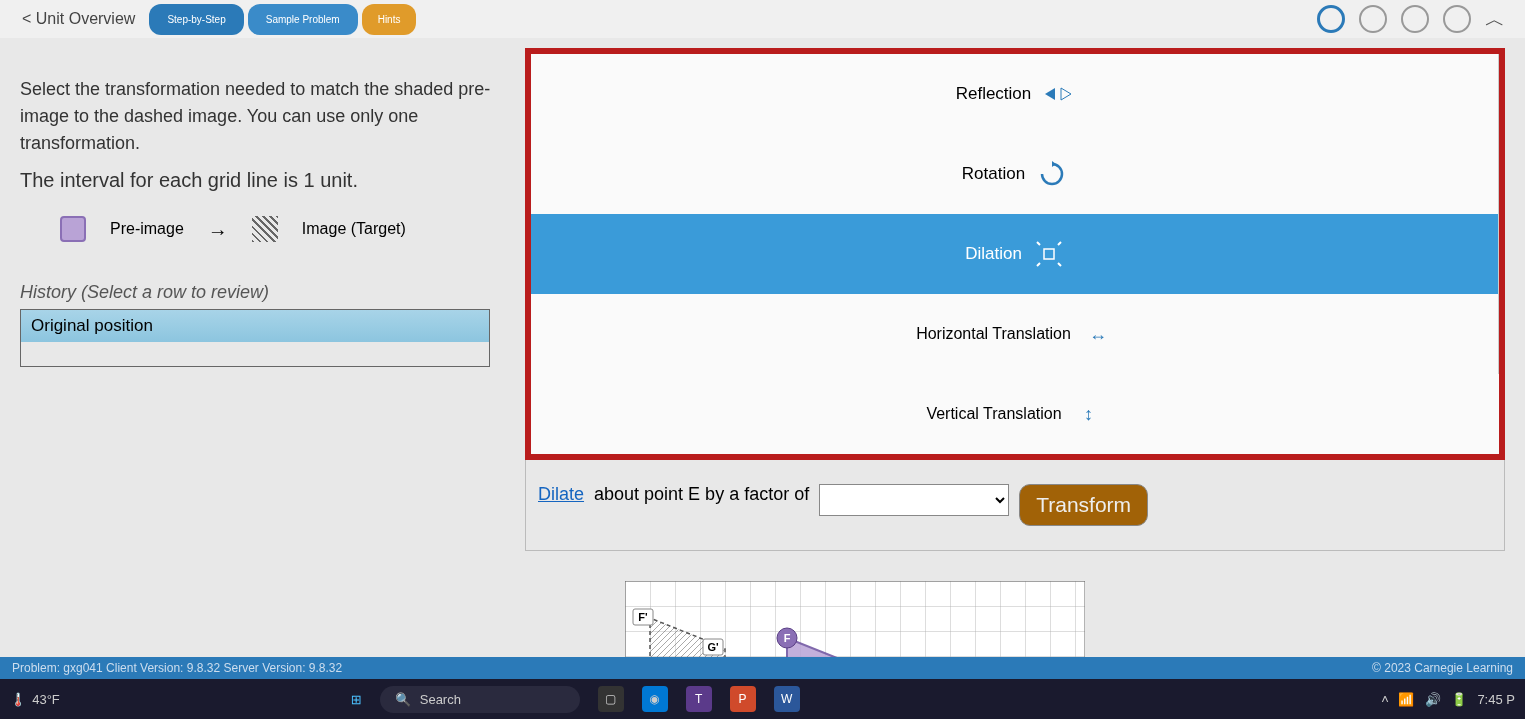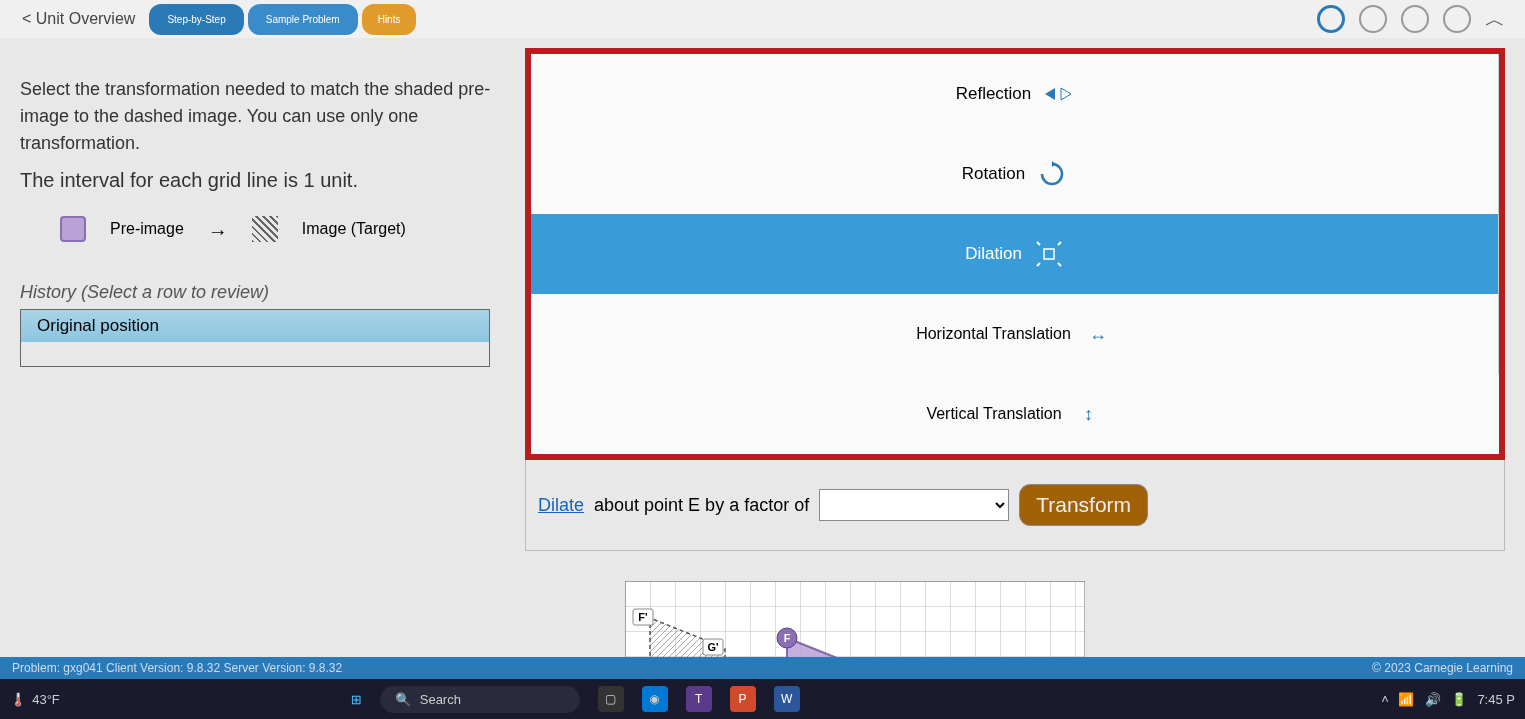--- a/index.html
+++ b/index.html
@@ -21,31 +21,31 @@
 .instructions { font-size: 18px; color: #333; line-height: 1.5; margin-top: 28px; }
 .instr2 { margin-top: 12px; font-size: 20px; color: #333; }
 .legend { display: flex; align-items: center; gap: 24px; margin: 24px 0 0 40px; }
 .swatch-pre { width: 26px; height: 26px; border: 2px solid #8a6fb5; border-radius: 4px; background: #b9a3d6; }
 .swatch-img { width: 26px; height: 26px; background: repeating-linear-gradient(45deg,#666 0 2px,transparent 2px 5px); }
 .arrow { font-size: 20px; font-weight: bold; }
 
 .history-title { margin-top: 40px; font-size: 18px; font-weight: bold; }
 .history-title span { font-weight: normal; font-style: italic; color: #555; }
 .history-box { border: 1px solid #666; margin-top: 6px; width: 470px; }
-.history-row { padding: 6px 16px; font-size: 17px; background: linear-gradient(#a8d4e8,#8cc5df); cursor: pointer; }
+.history-row { padding: 6px 10px; font-size: 17px; background: linear-gradient(#a8d4e8,#8cc5df); cursor: pointer; }
 
 .right-col { flex: 1; }
 .trans-row { display: flex; border: 6px solid #b91c1c; flex-direction: column; }
 .trans-btn { flex: 1; padding: 28px 10px; display: flex; align-items: center; justify-content: center; gap: 12px; font-size: 17px; border-right: 1px solid #ccc; cursor: pointer; background: #fafafa; position: relative; }
 .trans-btn:last-child { border-right: none; }
 .trans-btn.selected { background: #3a9bd9; color: #fff; }
 .trans-icon { width: 30px; height: 24px; display: inline-flex; align-items: center; justify-content: center; }
 .trans-label-multi { font-size: 16px; line-height: 1.2; text-align: left; }
 
-.param-row { border: 1px solid #bbb; border-top: none; padding: 24px 12px; display: flex; align-items: center; gap: 10px; font-size: 18px; }
+.param-row { border: 1px solid #bbb; border-top: none; padding: 24px 12px; display: flex; gap: 10px; font-size: 18px; }
 .param-link { color: #1565c0; text-decoration: underline; cursor: pointer; }
 .param-select { width: 190px; height: 32px; border: 1px solid #888; background: #fff; }
 .transform-btn { background: #a16207; color: #eee; padding: 8px 16px; border: 1px solid #888; border-radius: 11px; font-size: 21px; cursor: pointer; }
 
 .graph-area { margin-top: 30px; margin-left: 100px; position: relative; }
 .grid-svg { background: #fff; }
 
 .footer-bar { position: absolute; bottom: 40px; left: 0; right: 0; background: #2b7ab8; color: #cde; font-size: 12px; padding: 4px 12px; display: flex; }
 .footer-right { margin-left: auto; }
 

